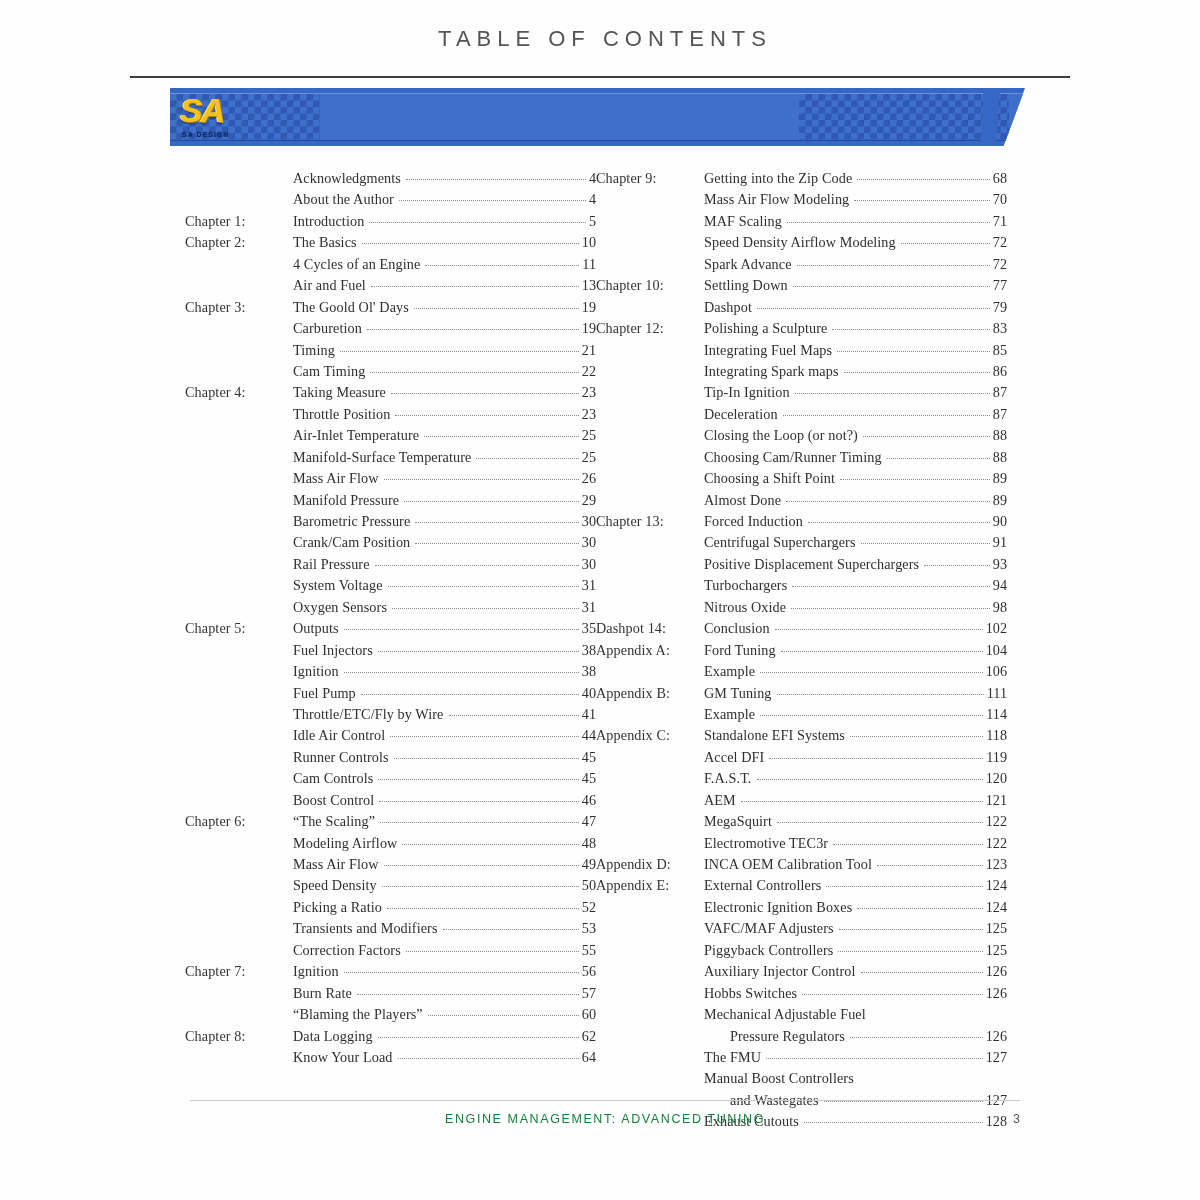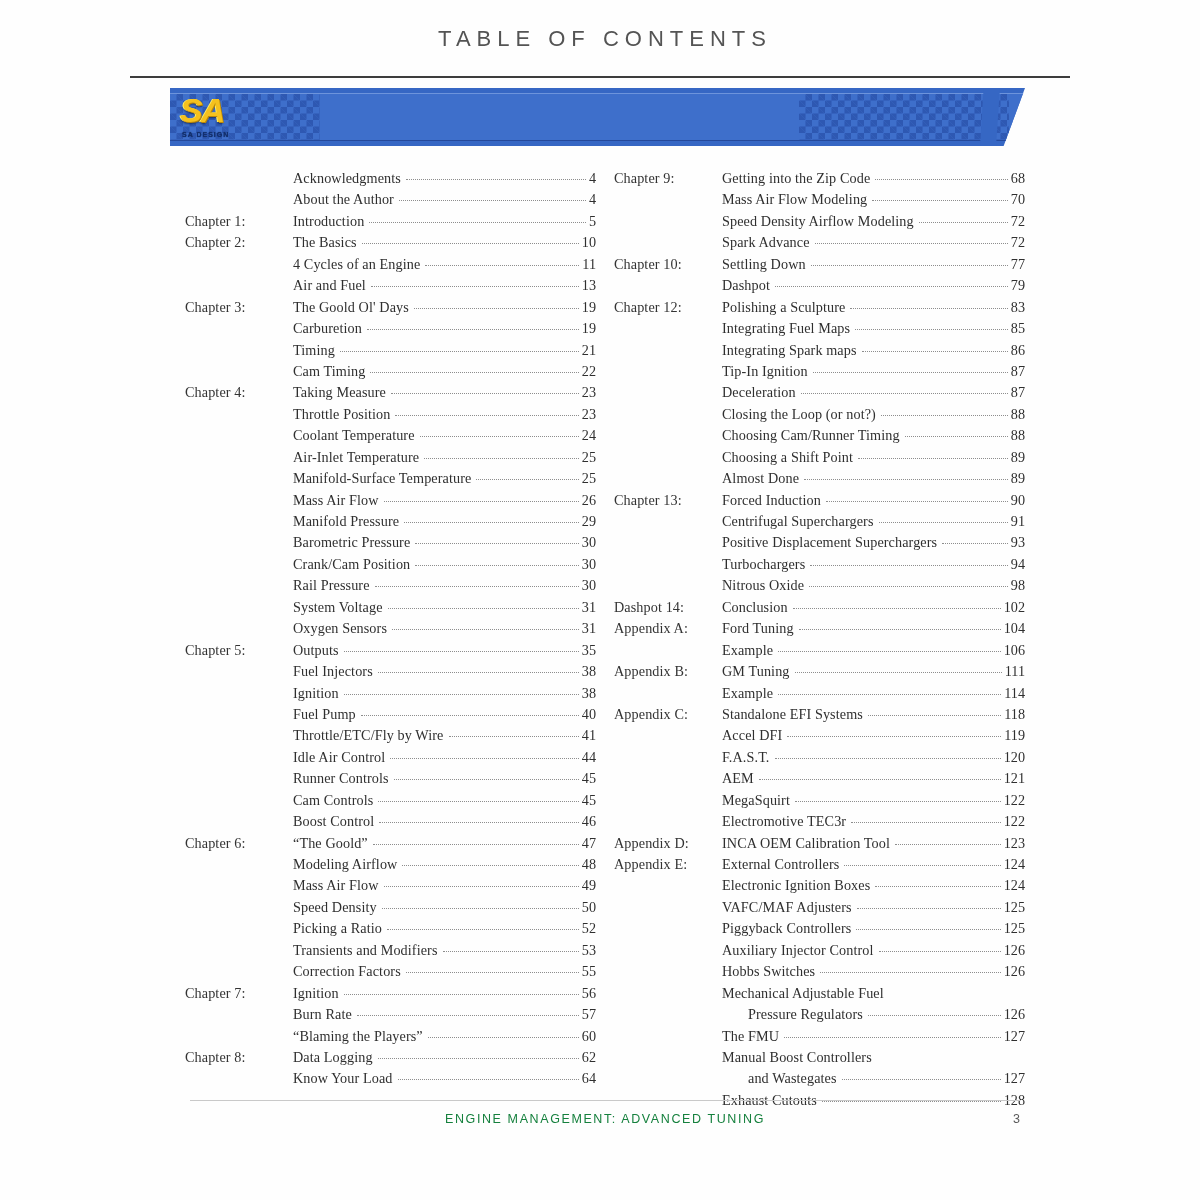--- a/index.html
+++ b/index.html
@@ -138,21 +138,20 @@
   }
 
   
   .toc {
     position: absolute;
     left: 185px;
     top: 170px;
     width: 840px;
     height: 905px;
     display: flex;
-    gap: 18px;
   }
   .col {
     width: 411px;
     position: relative;
   }
 
   .row {
     display: flex;
     align-items: baseline;
     height: 21.45px;
@@ -348,28 +347,20 @@
           <div class="chap"></div>
           <div class="entry">
             <span class="entry-title">Throttle Position</span>
             <span class="leader"></span>
             <span class="pageno">23</span>
           </div>
         </div>
         <div class="row">
           <div class="chap"></div>
           <div class="entry">
-            <span class="entry-title">Coolant Temperature</span>
-            <span class="leader"></span>
-            <span class="pageno">24</span>
-          </div>
-        </div>
-        <div class="row">
-          <div class="chap"></div>
-          <div class="entry">
             <span class="entry-title">Air-Inlet Temperature</span>
             <span class="leader"></span>
             <span class="pageno">25</span>
           </div>
         </div>
         <div class="row">
           <div class="chap"></div>
           <div class="entry">
             <span class="entry-title">Manifold-Surface Temperature</span>
             <span class="leader"></span>
@@ -500,21 +491,21 @@
           <div class="chap"></div>
           <div class="entry">
             <span class="entry-title">Boost Control</span>
             <span class="leader"></span>
             <span class="pageno">46</span>
           </div>
         </div>
         <div class="row">
           <div class="chap">Chapter 6:</div>
           <div class="entry">
-            <span class="entry-title">“The Goold”</span>
+            <span class="entry-title">“The Scaling”</span>
             <span class="leader"></span>
             <span class="pageno">47</span>
           </div>
         </div>
         <div class="row">
           <div class="chap"></div>
           <div class="entry">
             <span class="entry-title">Modeling Airflow</span>
             <span class="leader"></span>
             <span class="pageno">48</span>
@@ -609,20 +600,28 @@
             <span class="leader"></span>
             <span class="pageno">68</span>
           </div>
         </div>
         <div class="row">
           <div class="chap"></div>
           <div class="entry">
             <span class="entry-title">Mass Air Flow Modeling</span>
             <span class="leader"></span>
             <span class="pageno">70</span>
+          </div>
+        </div>
+        <div class="row">
+          <div class="chap"></div>
+          <div class="entry">
+            <span class="entry-title">MAF Scaling</span>
+            <span class="leader"></span>
+            <span class="pageno">71</span>
           </div>
         </div>
         <div class="row">
           <div class="chap"></div>
           <div class="entry">
             <span class="entry-title">Speed Density Airflow Modeling</span>
             <span class="leader"></span>
             <span class="pageno">72</span>
           </div>
         </div>

